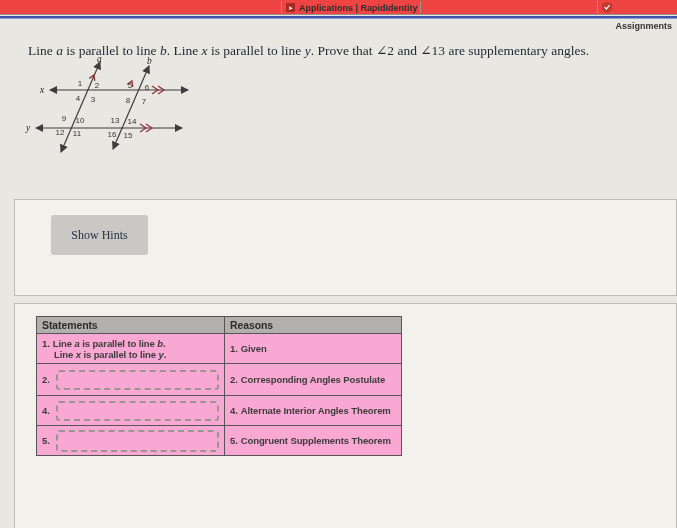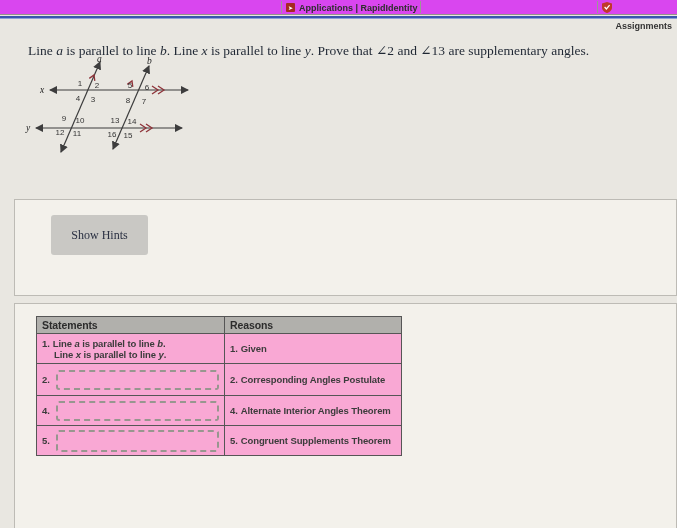--- a/index.html
+++ b/index.html
@@ -3,21 +3,21 @@
 <meta charset="utf-8">
 <style>
   * { margin:0; padding:0; box-sizing:border-box; }
   html,body { width:677px; height:528px; overflow:hidden; }
   body { font-family:"Liberation Sans", "DejaVu Sans", sans-serif; }
 
   .screen { position:relative; width:677px; height:528px; background:#e9e7e1; overflow:hidden; }
 
   
   .browser-bar { position:absolute; left:0; top:0; width:677px; height:15px;
-    background:#d946ef; border-bottom:1px solid #94928c; }
+    background:#ef4444; border-bottom:1px solid #94928c; }
   .bar-divider { position:absolute; top:1px; bottom:1px; width:1px; background:#9b9995; }
   .bar-divider.d1 { left:281px; } .bar-divider.d2 { left:420px; } .bar-divider.d3 { left:597px; }
   .tab-app { position:absolute; left:286px; top:0; height:15px; display:flex; align-items:center; gap:4px; cursor:default; }
   .ext-icon { width:9px; height:9px; background:#a52a21; border-radius:1px; display:inline-flex;
     align-items:center; justify-content:center; color:#fff; font-size:6px; line-height:1; }
   .tab-title { font-size:9px; font-weight:bold; color:#2e2e2e; white-space:nowrap; }
   .bookmark-assignments { position:absolute; right:5px; top:0; height:15px; display:flex; align-items:center; gap:3px; }
   .assignments-label { font-size:9px; font-weight:bold; color:#333; white-space:nowrap;margin-top:36px; }
   .shield-icon { display:inline-flex; }
 

